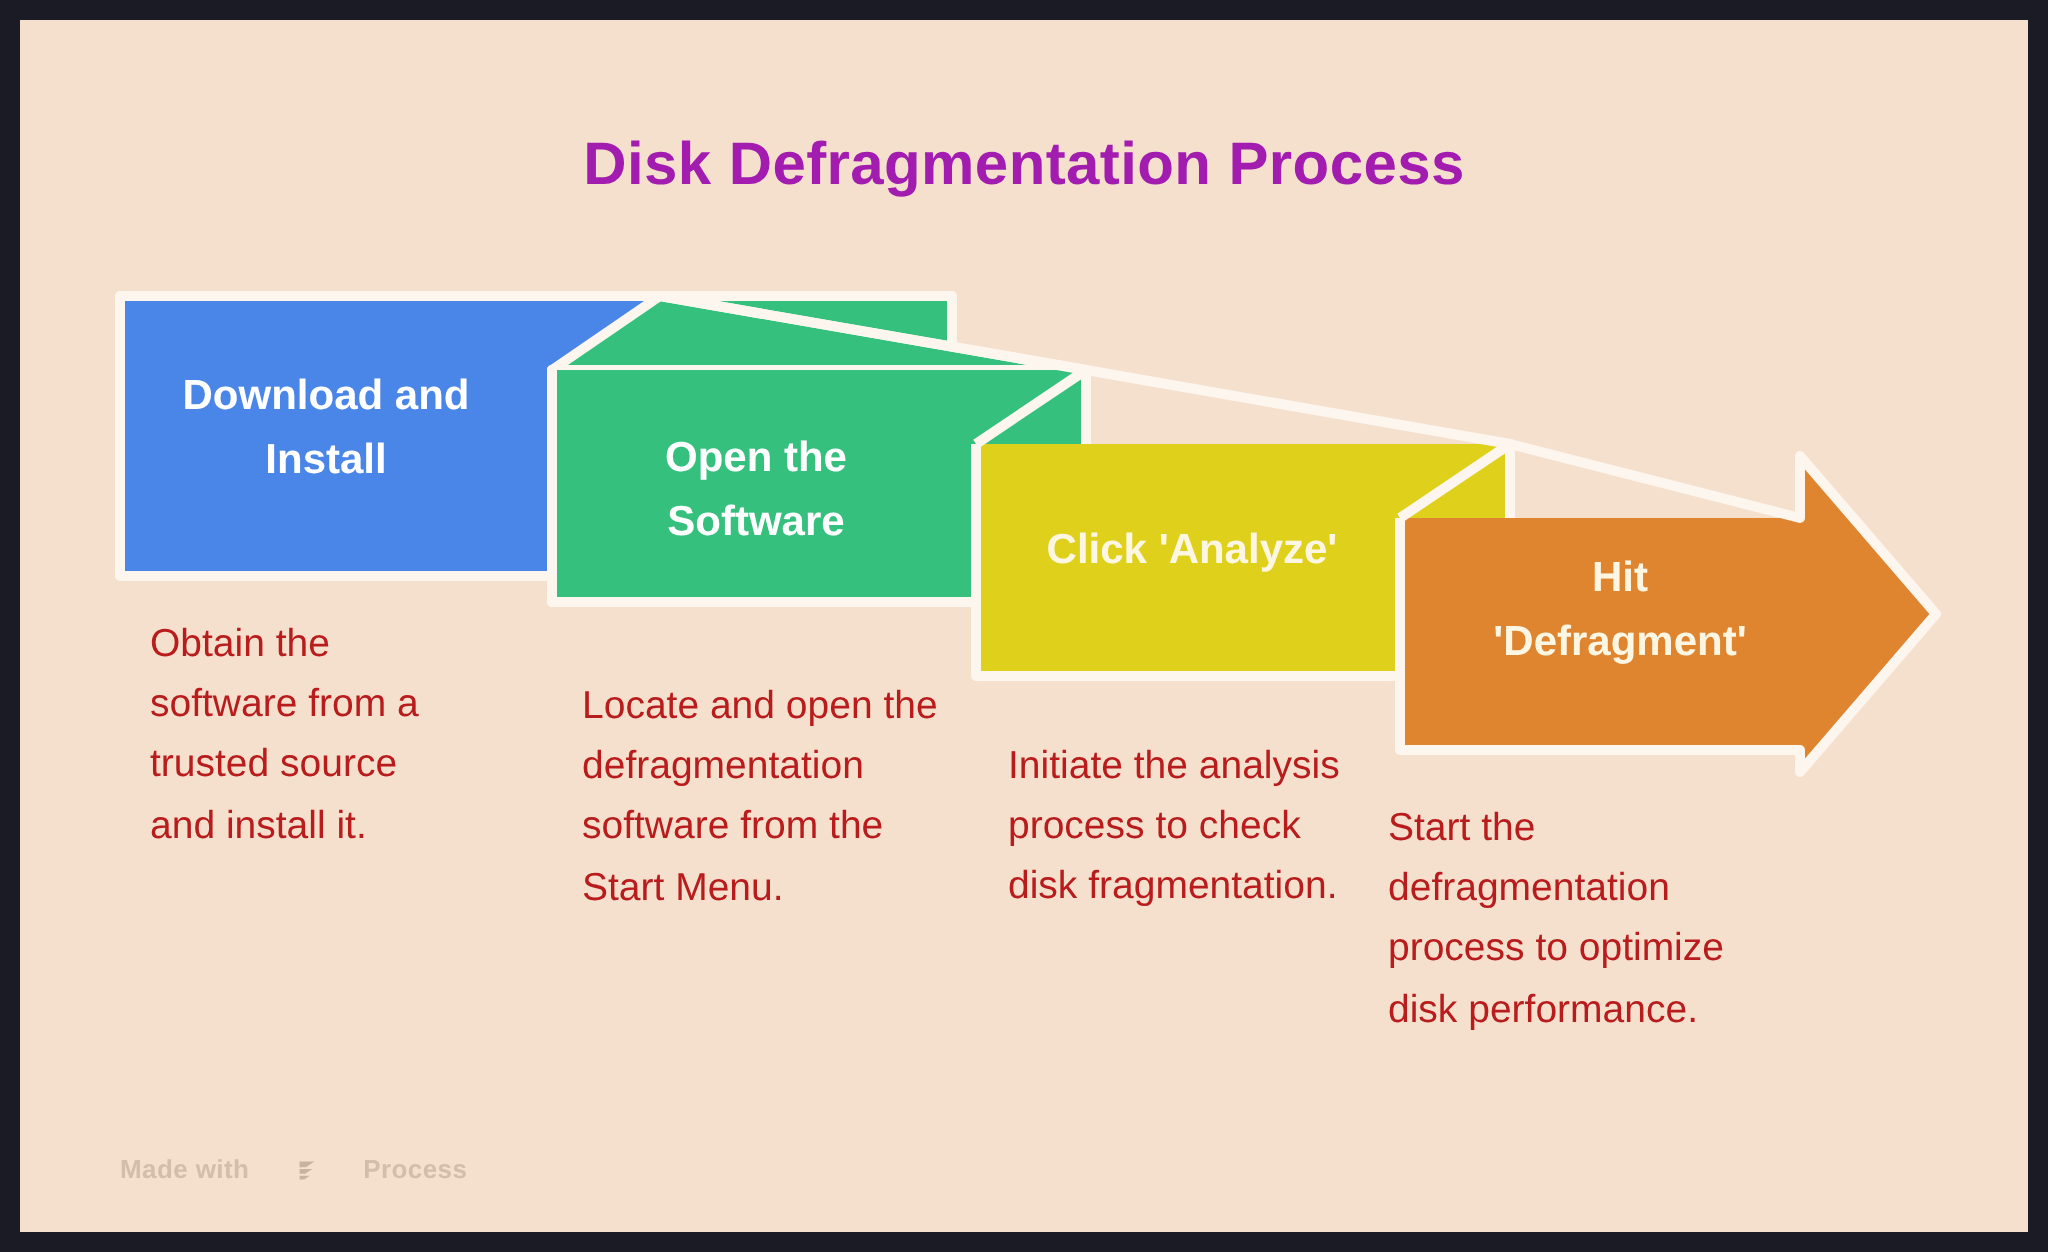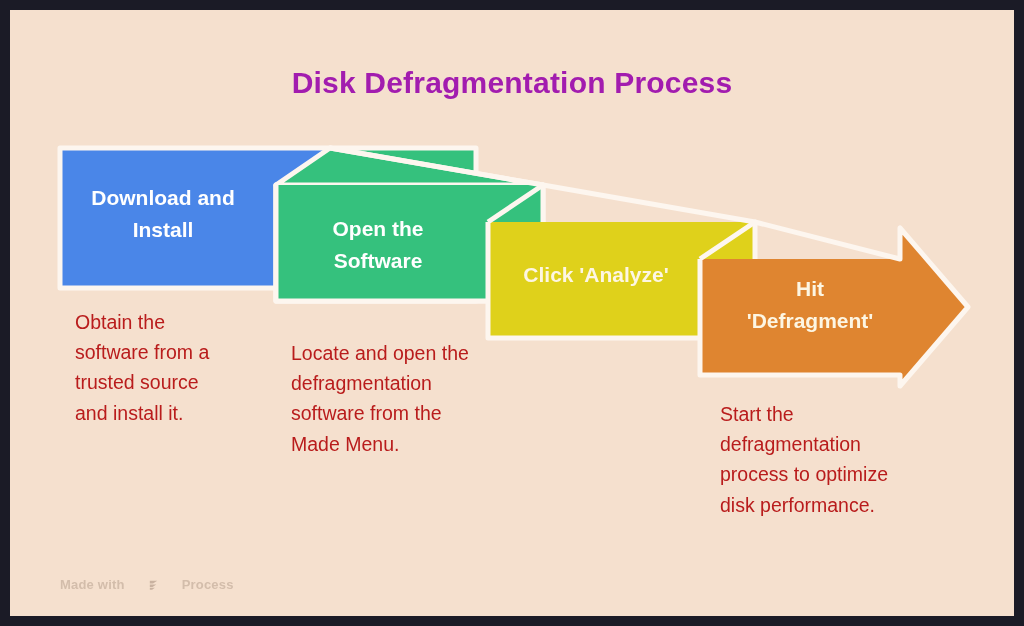--- a/index.html
+++ b/index.html
@@ -59,21 +59,21 @@
   .caption {
     position: absolute;
     color: #b91c1c;
     font-size: 19.5px;
     line-height: 1.55;
     font-family: "Liberation Sans", sans-serif;
   }
   #cap0 { left: 65px;  top: 297px; width: 160px; }
   #cap1 { left: 281px; top: 328px; width: 196px; }
   #cap2 { left: 494px; top: 358px; width: 180px; }
-  #cap3 { left: 710px; top: 389px; width: 200px; }
+  #cap3 { left: 684px; top: 389px; width: 200px; }
   #watermark {
     position: absolute;
     left: 50px;
     bottom: 24px;
     display: flex;
     align-items: center;
     gap: 22px;
     color: #d3bdab;
     font-size: 13px;
     font-weight: 600;
@@ -122,21 +122,22 @@
         <polygon points="745,212 890,249 690,249 690,365 890,365 890,249" fill="#df8530" stroke="none"></polygon>
         <polygon points="690,249 890,249 890,218 958,297 890,376 890,365 690,365" fill="#df8530" stroke="none"></polygon>
         <polyline points="690,249 690,365 890,365 890,376 958,297 890,218 890,249 745,212 690,249" fill="none" stroke="#fdf6ef" stroke-width="5" stroke-linejoin="round"></polyline>
         <text class="step-label cream" x="800" y="280">Hit</text>
         <text class="step-label cream" x="800" y="312">'Defragment'</text>
       </g>
 
     </svg>
 
     <div class="caption" id="cap0">Obtain the software from a trusted source and install it.</div>
-    <div class="caption" id="cap1">Locate and open the defragmentation software from the Made Menu.</div>
+    <div class="caption" id="cap1">Locate and open the defragmentation software from the Start Menu.</div>
+    <div class="caption" id="cap2">Initiate the analysis process to check disk fragmentation.</div>
     <div class="caption" id="cap3">Start the defragmentation process to optimize disk performance.</div>
 
     <div id="watermark">
       <span>Made with</span>
       <span class="logo">
         <svg viewBox="0 0 14 14" width="13" height="13">
           <path d="M3 3 L11 3 L6.5 6 L3 6 Z" fill="#c9b2a0"></path>
           <path d="M3 7 L10 7 L6 9.6 L3 9.6 Z" fill="#c9b2a0"></path>
           <path d="M3 10.6 L8.5 10.6 L5.5 12.6 L3 12.6 Z" fill="#c9b2a0"></path>
         </svg>

